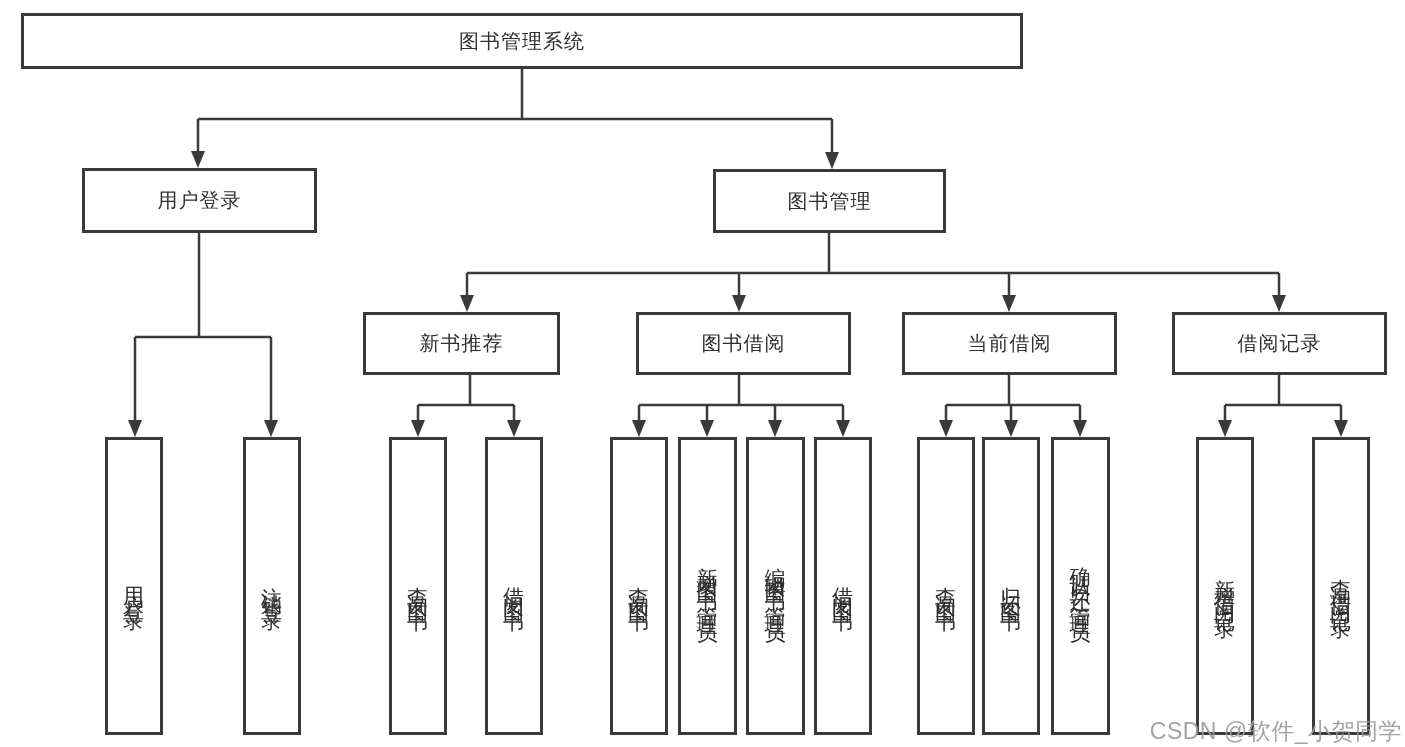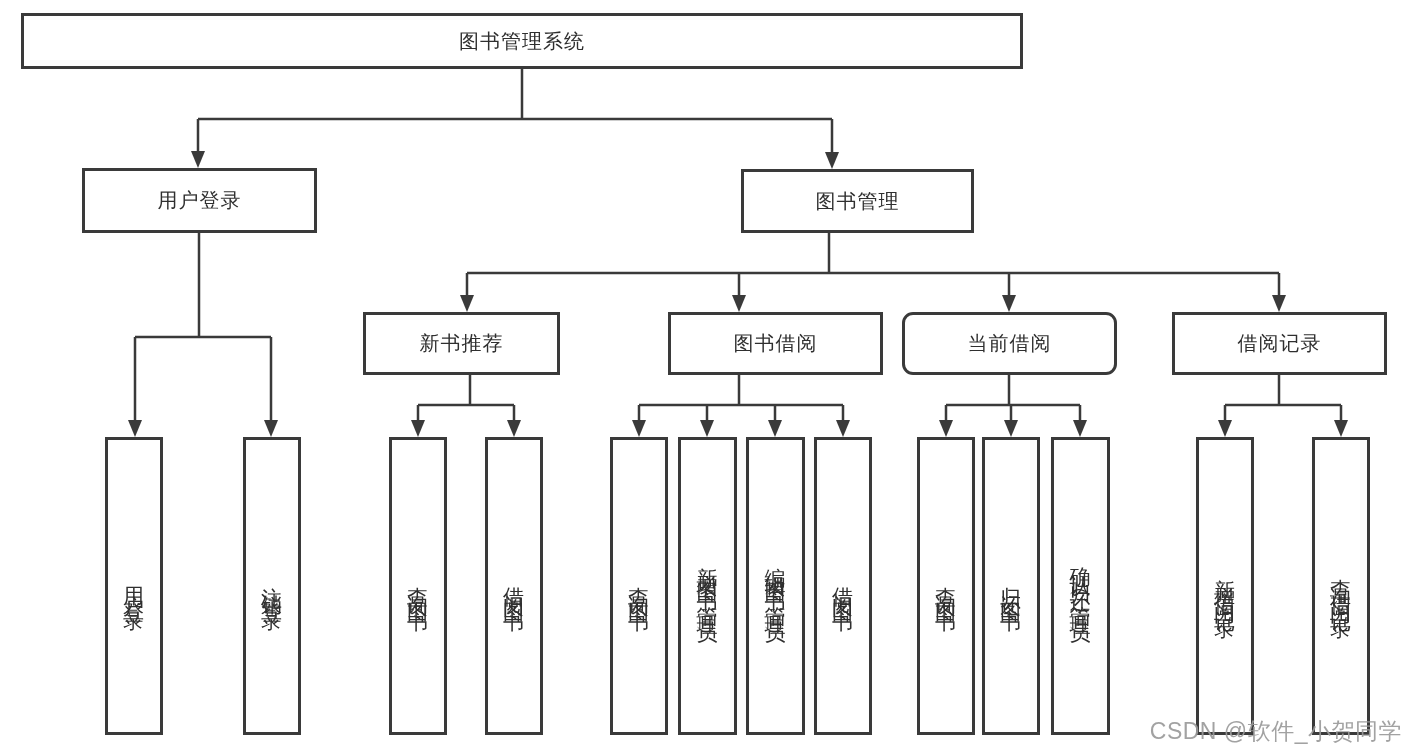--- a/index.html
+++ b/index.html
@@ -80,31 +80,31 @@
     <polygon points="1334,420 1348,420 1341,437" fill="#3a3a3a" stroke="none"></polygon>
   </svg>
 
   <div class="node h-node" style="left:21px;top:13px;width:1002px;height:56px;">
     <span>图书管理系统</span>
   </div>
 
   <div class="node h-node" style="left:82px;top:168px;width:235px;height:65px;">
     <span>用户登录</span>
   </div>
-  <div class="node h-node" style="left:741px;top:169px;width:233px;height:64px;">
+  <div class="node h-node" style="left:713px;top:169px;width:233px;height:64px;">
     <span>图书管理</span>
   </div>
 
   <div class="node h-node" style="left:363px;top:312px;width:197px;height:63px;">
     <span>新书推荐</span>
   </div>
-  <div class="node h-node" style="left:668px;top:312px;width:215px;height:63px;">
+  <div class="node h-node" style="left:636px;top:312px;width:215px;height:63px;">
     <span>图书借阅</span>
   </div>
-  <div class="node h-node" style="left:902px;top:312px;width:215px;height:63px;border-radius:11px;">
+  <div class="node h-node" style="left:902px;top:312px;width:215px;height:63px;">
     <span>当前借阅</span>
   </div>
   <div class="node h-node" style="left:1172px;top:312px;width:215px;height:63px;">
     <span>借阅记录</span>
   </div>
 
   <div class="node leaf" style="left:105px;">
     <span class="vtext">用户登录</span>
   </div>
   <div class="node leaf" style="left:243px;">

